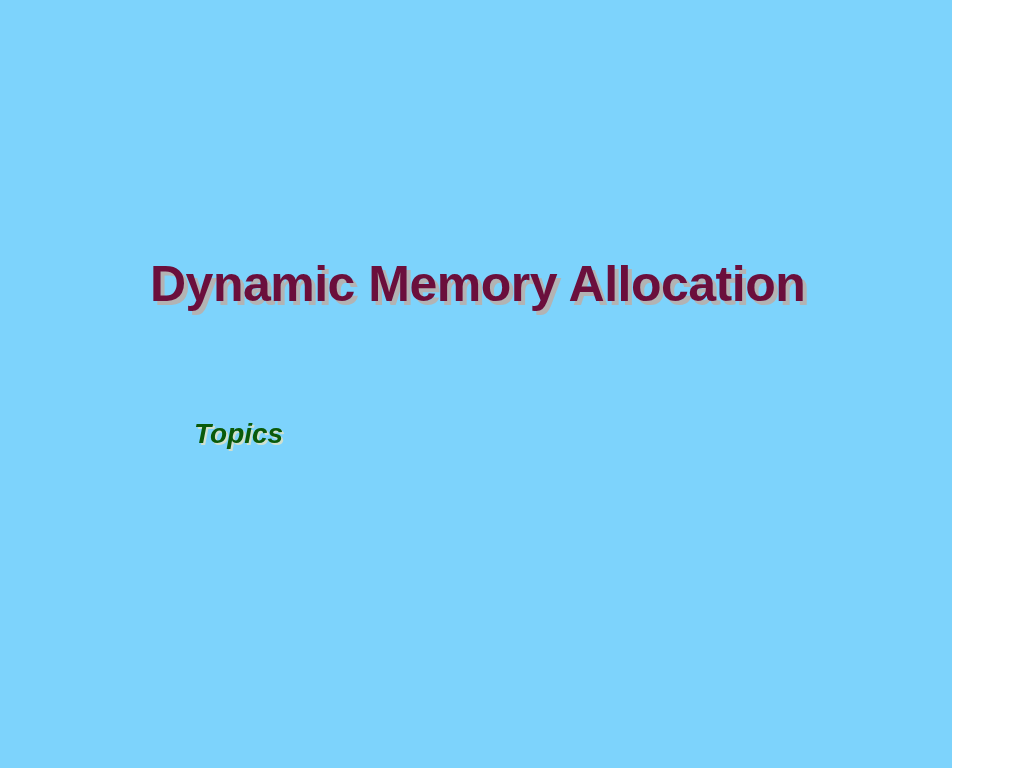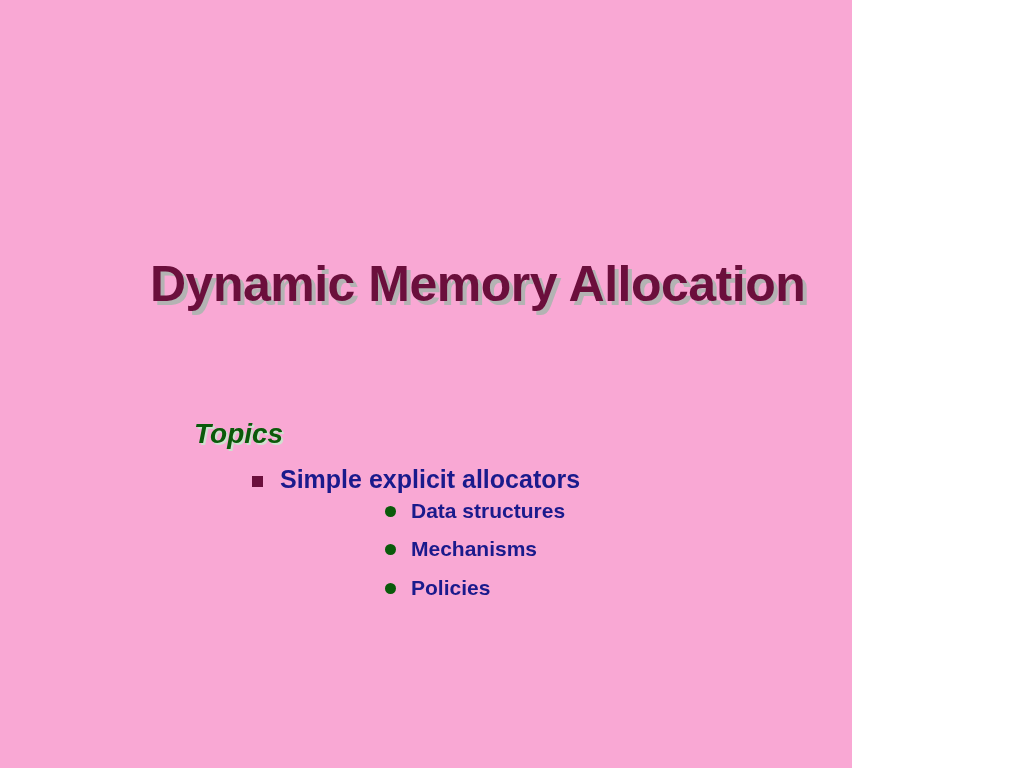--- a/index.html
+++ b/index.html
@@ -13,23 +13,23 @@
     background: #ffffff;
     font-family: "Liberation Sans", sans-serif;
     overflow: hidden;
     position: relative;
   }
 
   .slide {
     position: absolute;
     left: 0;
     top: 0;
-    width: 852px;
+    width: 952px;
     height: 768px;
-    background: #f9a8d4;
+    background: #7dd3fc;
   }
 
   
   .slide-title {
     position: absolute;
     left: 150px;
     top: 258px;
     width: 740px;
     font-size: 50px;
     font-weight: bold;
@@ -120,36 +120,15 @@
 <body>
 
 <div class="slide">
 
   <div class="slide-title">Dynamic Memory Allocation</div>
 
   <div class="body-block">
 
     <div class="topics-heading">Topics</div>
 
-    <ul class="bullet-list">
-      <li class="lvl1">
-        <span class="marker-square"></span>
-        <span>Simple explicit allocators</span>
-
-        <ul class="sub-list">
-          <li class="lvl2">
-            <span class="marker-dot"></span>
-            <span>Data structures</span>
-          </li>
-          <li class="lvl2">
-            <span class="marker-dot"></span>
-            <span>Mechanisms</span>
-          </li>
-          <li class="lvl2">
-            <span class="marker-dot"></span>
-            <span>Policies</span>
-          </li>
-        </ul>
-      </li>
-    </ul>
 
   </div>
 </div>
 
 </body></html>

